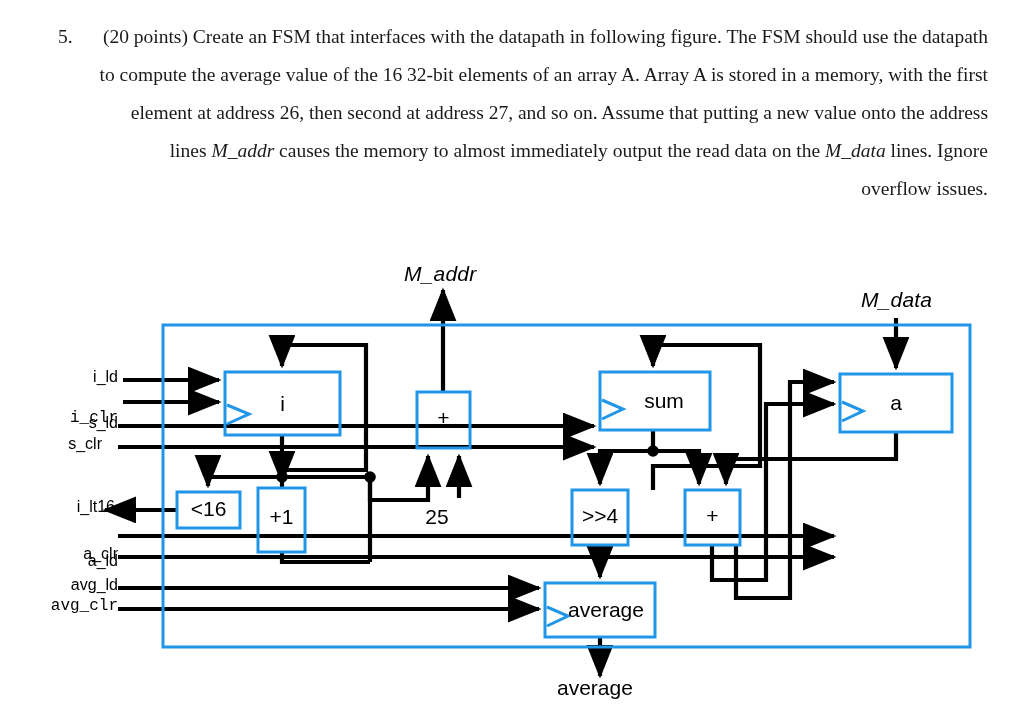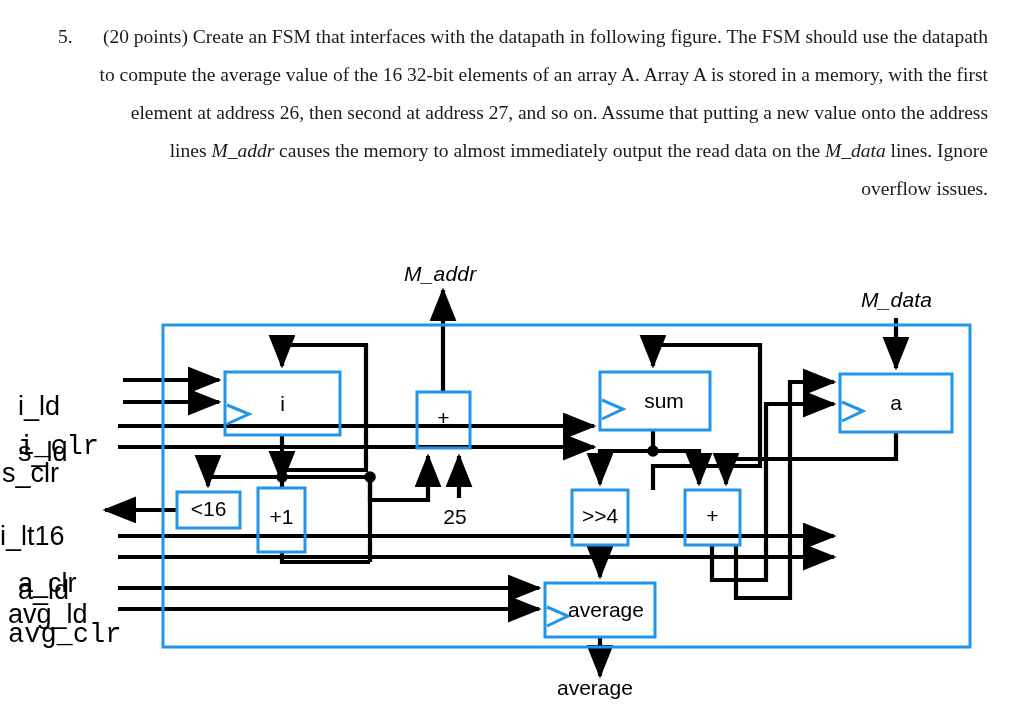--- a/index.html
+++ b/index.html
@@ -59,23 +59,22 @@
     font-family: "Liberation Sans", sans-serif;
     color: #000000;
     white-space: nowrap;
   }
   .port-label {
     font-size: 21px;
     font-style: italic;
     letter-spacing: .2px;
   }
   .ctrl-label {
-    font-size: 27px;
-    text-align: left;
-    margin-top: 23px;
+    font-size: 16px;
+    text-align: right;
   }
   .blk-label {
     font-size: 21px;
     text-align: center;
   }
   .const-label {
     font-size: 21px;
     text-align: center;
   }
   .out-label {
@@ -188,32 +187,32 @@
   </div>
 
   <div class="dlabel port-label" style="left:404px; top:262px;">M_addr</div>
   <div class="dlabel port-label" style="left:861px; top:288px;">M_data</div>
   <div class="dlabel out-label" style="left:557px; top:676px;">average</div>
 
   <div class="dlabel ctrl-label" style="left:18px; top:368px; width:100px;">i_ld</div>
   <div class="dlabel ctrl-label" style="left:18px; top:409px; width:100px;font-family:Liberation Mono, monospace;">i_clr</div>
   <div class="dlabel ctrl-label" style="left:18px; top:414px; width:100px;">s_ld</div>
   <div class="dlabel ctrl-label" style="left:2px; top:435px; width:100px;">s_clr</div>
-  <div class="dlabel ctrl-label" style="left:0px; top:498px; width:103px;">i_lt16</div>
+  <div class="dlabel ctrl-label" style="left:12px; top:498px; width:103px;">i_lt16</div>
   <div class="dlabel ctrl-label" style="left:18px; top:552px; width:100px;">a_ld</div>
   <div class="dlabel ctrl-label" style="left:18px; top:545px; width:100px;">a_clr</div>
   <div class="dlabel ctrl-label" style="left:8px; top:576px; width:110px;">avg_ld</div>
   <div class="dlabel ctrl-label" style="left:8px; top:597px; width:110px;font-family:Liberation Mono, monospace;">avg_clr</div>
 
   <div class="dlabel blk-label" style="left:225px; top:392px; width:115px;">i</div>
   <div class="dlabel blk-label" style="left:600px; top:389px; width:128px;">sum</div>
   <div class="dlabel blk-label" style="left:840px; top:391px; width:112px;">a</div>
   <div class="dlabel blk-label" style="left:551px; top:598px; width:110px;">average</div>
 
   <div class="dlabel blk-label" style="left:417px; top:406px; width:53px;">+</div>
   <div class="dlabel blk-label" style="left:177px; top:497px; width:63px;">&lt;16</div>
   <div class="dlabel blk-label" style="left:256px; top:505px; width:51px;">+1</div>
   <div class="dlabel blk-label" style="left:570px; top:504px; width:60px;">&gt;&gt;4</div>
   <div class="dlabel blk-label" style="left:685px; top:504px; width:55px;">+</div>
 
-  <div class="dlabel const-label" style="left:430px; top:505px; width:50px;">25</div>
+  <div class="dlabel const-label" style="left:412px; top:505px; width:50px;">25</div>
 
 </div>
 
 </body></html>

